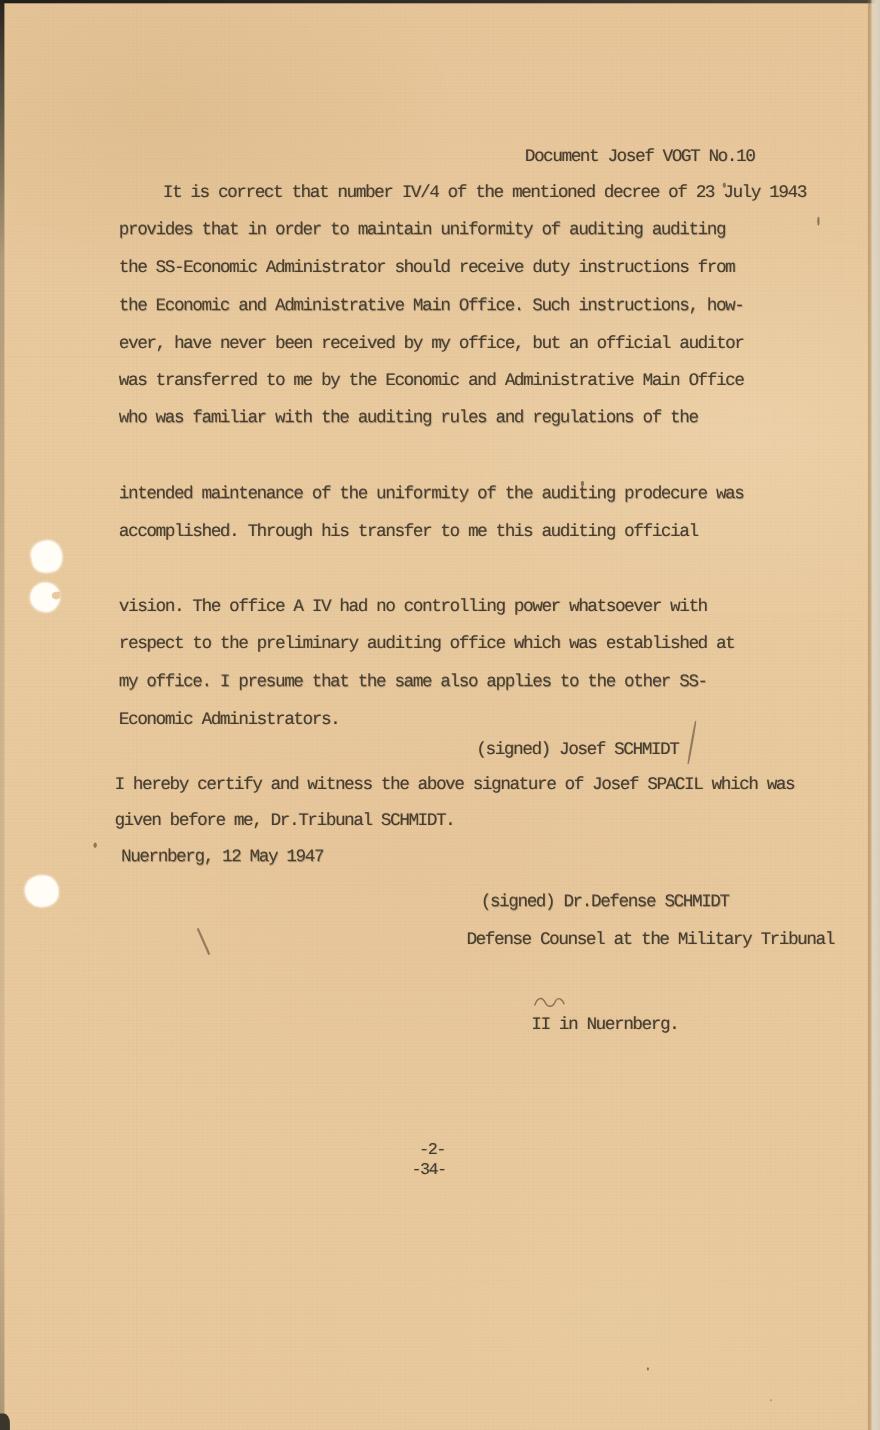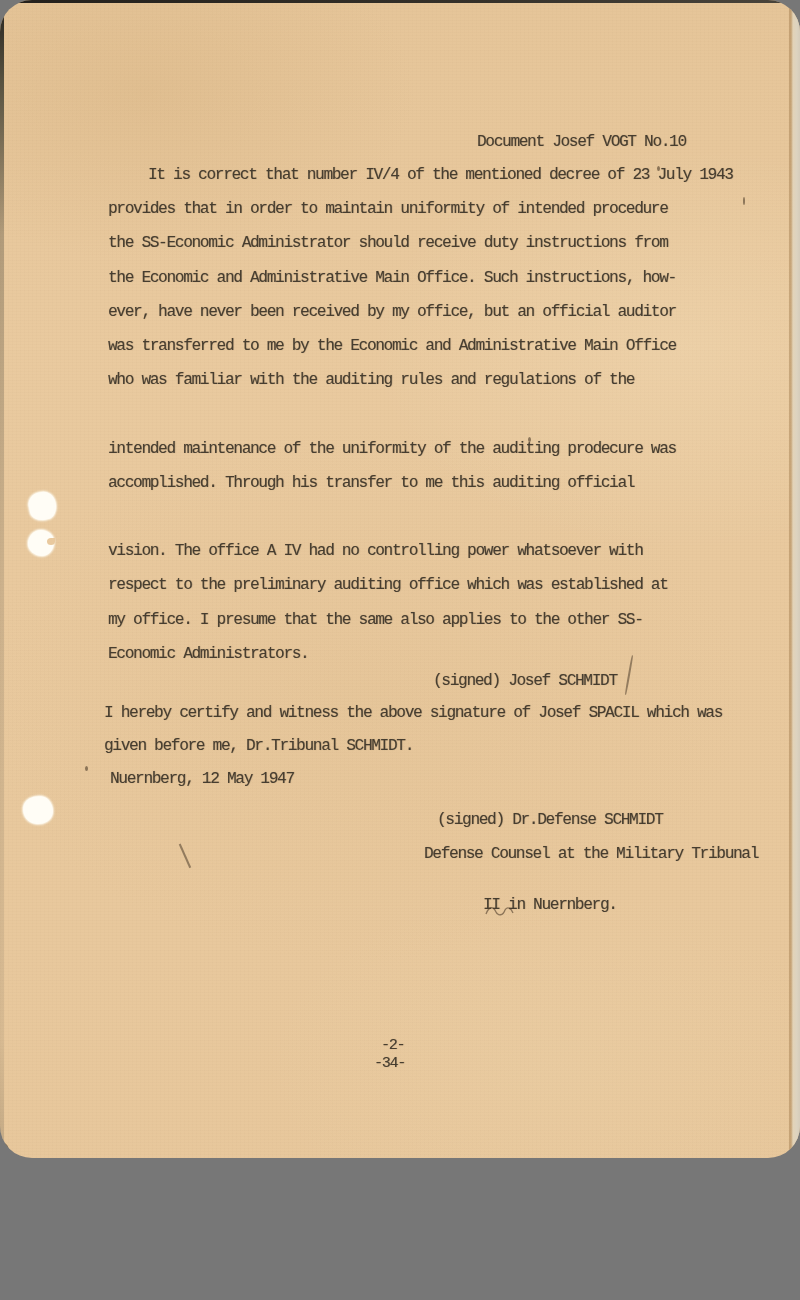--- a/index.html
+++ b/index.html
@@ -1,30 +1,29 @@
 <!DOCTYPE html>
 <html><head>
 <meta charset="utf-8">
 <style>
   html,body{margin:0;padding:0;background:#777;}
   .page{
     position:relative;
-    width:800px;height:1158px;
+    width:800px;height:1300px;
     margin:0 auto;
     overflow:hidden;
     background-color:#e9c99e;
     background-image:
       radial-gradient(ellipse 420px 260px at 18% 8%,  rgba(198,158,104,0.20), transparent 65%),
       radial-gradient(ellipse 520px 340px at 85% 30%, rgba(255,242,212,0.16), transparent 60%),
       radial-gradient(ellipse 600px 420px at 45% 60%, rgba(204,168,116,0.10), transparent 65%),
       radial-gradient(ellipse 500px 300px at 70% 92%, rgba(240,222,184,0.14), transparent 60%),
       repeating-linear-gradient(0deg,  rgba(90,60,20,0.015) 0 1px, transparent 1px 3px),
       repeating-linear-gradient(90deg, rgba(90,60,20,0.012) 0 1px, transparent 1px 4px),
       linear-gradient(180deg, rgba(208,172,120,0.14), rgba(236,214,174,0.05) 30%, rgba(214,180,130,0.08));
-    border-radius: 32px;
   }
   .tw{
     position:absolute;
     font-family:"Liberation Mono","DejaVu Sans Mono",monospace;
     font-size:16px;
     letter-spacing:-1.25px;
     color:rgba(58,50,39,0.88);
     white-space:pre;
     text-shadow:0.5px 0.4px 0.7px rgba(58,50,39,0.45);
   }
@@ -55,42 +54,42 @@
   <div class="corner-nub"></div>
 
   <div class="hole hole1"></div>
   <div class="hole hole2"></div>
   <div class="hole2-notch"></div>
   <div class="hole hole3"></div>
 
   <div class="tw" style="left:477px;top:133px;">Document Josef VOGT No.10</div>
 
   <div class="tw" style="left:148px;top:166px;">It is correct that number IV/4 of the mentioned decree of 23 July 1943</div>
-  <div class="tw" style="left:108px;top:200px;">provides that in order to maintain uniformity of intended procedure</div>
+  <div class="tw" style="left:108px;top:200px;">provides that in order to maintain uniformity of auditing auditing</div>
   <div class="tw" style="left:108px;top:234px;font-family:Liberation Mono, monospace;">the SS-Economic Administrator should receive duty instructions from</div>
   <div class="tw" style="left:108px;top:269px;">the Economic and Administrative Main Office. Such instructions, how-</div>
   <div class="tw" style="left:108px;top:303px;">ever, have never been received by my office, but an official auditor</div>
   <div class="tw" style="left:108px;top:337px;">was transferred to me by the Economic and Administrative Main Office</div>
   <div class="tw" style="left:108px;top:371px;">who was familiar with the auditing rules and regulations of the</div>
   <div class="tw" style="left:108px;top:440px;">intended maintenance of the uniformity of the auditing prodecure was</div>
   <div class="tw" style="left:108px;top:474px;">accomplished. Through his transfer to me this auditing official</div>
   <div class="tw" style="left:108px;top:542px;">vision. The office A IV had no controlling power whatsoever with</div>
   <div class="tw" style="left:108px;top:576px;">respect to the preliminary auditing office which was established at</div>
   <div class="tw" style="left:108px;top:611px;">my office. I presume that the same also applies to the other SS-</div>
   <div class="tw" style="left:108px;top:645px;">Economic Administrators.</div>
 
   <div class="tw" style="left:433px;top:672px;">(signed) Josef SCHMIDT</div>
 
   <div class="tw" style="left:104px;top:704px;">I hereby certify and witness the above signature of Josef SPACIL which was</div>
   <div class="tw" style="left:104px;top:737px;">given before me, Dr.Tribunal SCHMIDT.</div>
   <div class="tw" style="left:110px;top:770px;">Nuernberg, 12 May 1947</div>
 
   <div class="tw" style="left:437px;top:811px;">(signed) Dr.Defense SCHMIDT</div>
   <div class="tw" style="left:424px;top:845px;">Defense Counsel at the Military Tribunal</div>
-  <div class="tw" style="left:483px;top:896px;">II in Nuernberg.</div>
+  <div class="tw" style="left:483px;top:922px;">II in Nuernberg.</div>
 
   <div class="tw small" style="left:381px;top:1037px;">-2-</div>
   <div class="tw small" style="left:374px;top:1055px;">-34-</div>
 
   <div class="mark" style="left:628px;top:655px;width:1.5px;height:40px;transform:rotate(10deg);border-radius:40%;"></div>
   <div class="mark" style="left:184px;top:843px;width:1.5px;height:26px;transform:rotate(-24deg);"></div>
   <svg style="position:absolute;left:484px;top:903px;" width="32" height="16" viewBox="0 0 32 16">
     <path d="M2,11 C5,3 9,3 12,9 C14,13 19,13 21,7 C23,3 27,5 29,10" fill="none" stroke="rgba(80,62,44,0.6)" stroke-width="1.3"></path>
   </svg>
   <div class="speck" style="left:657px;top:166px;"></div>

